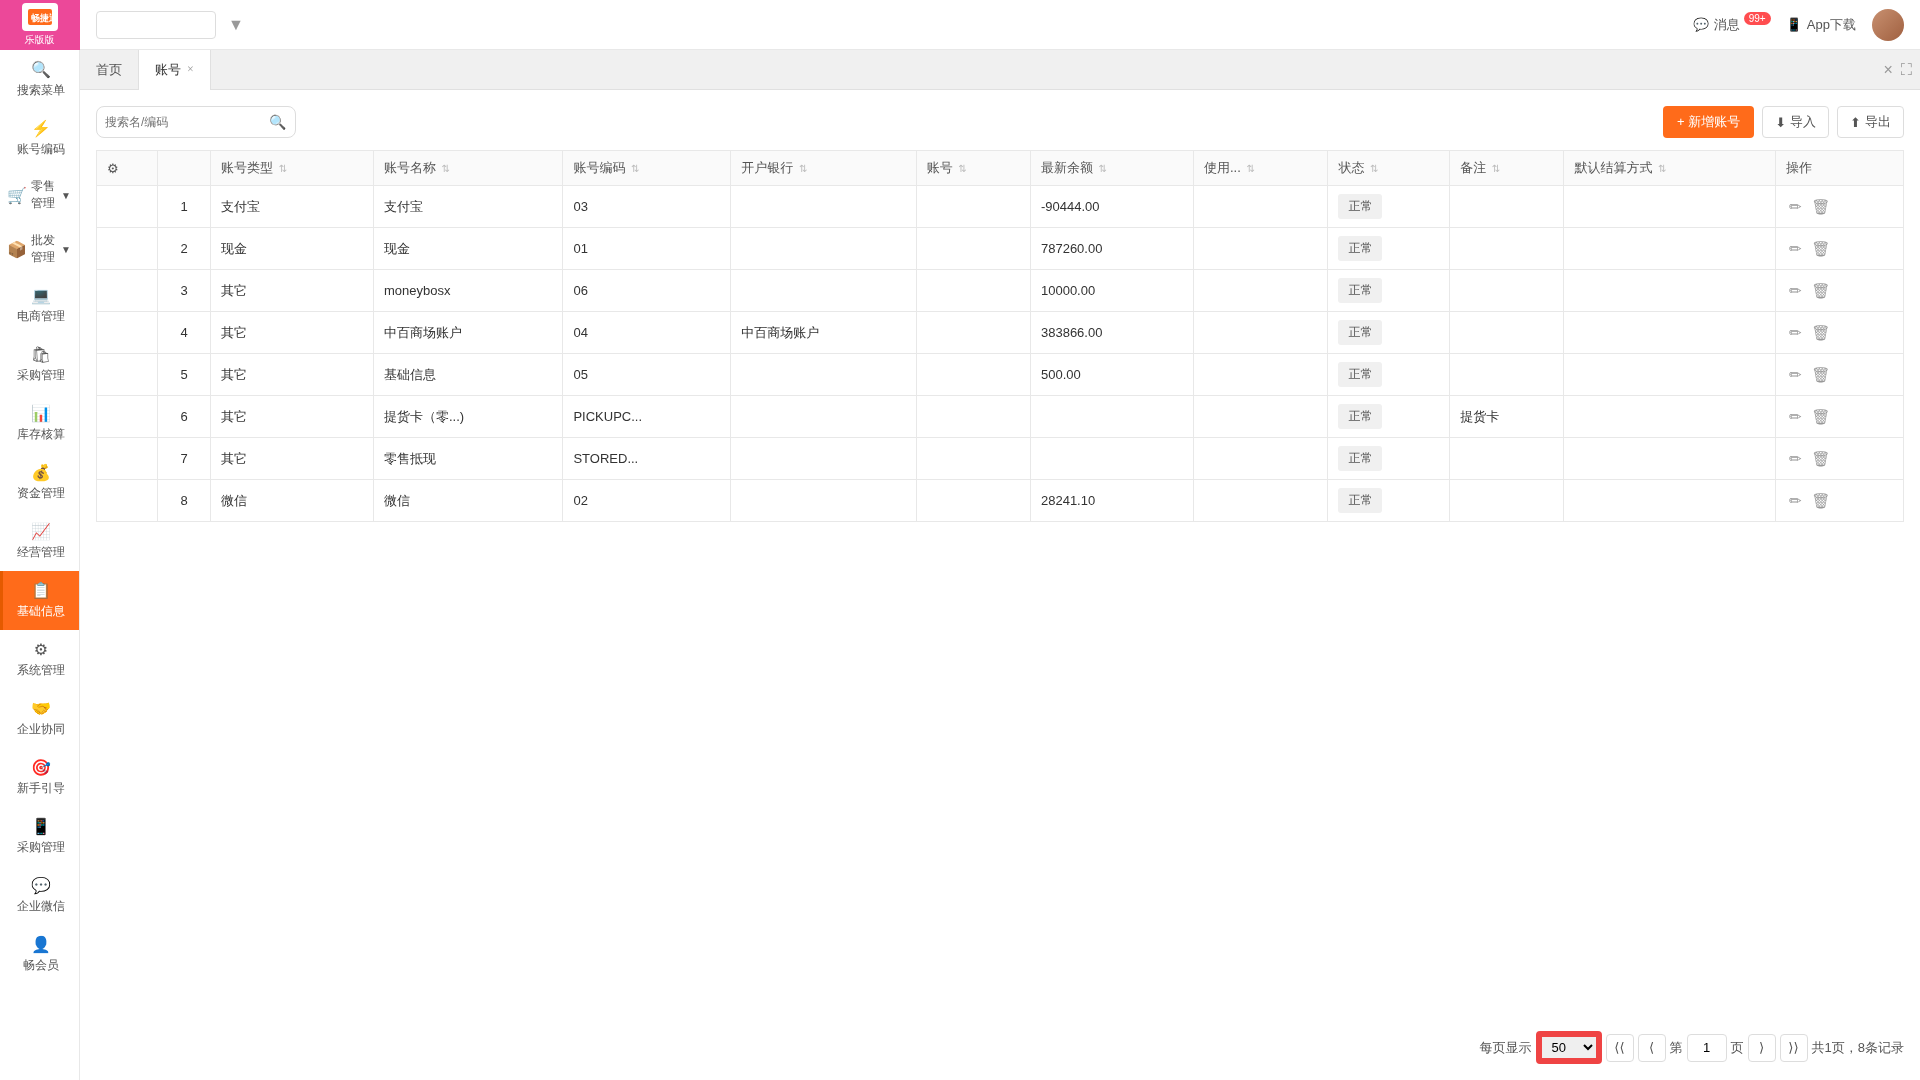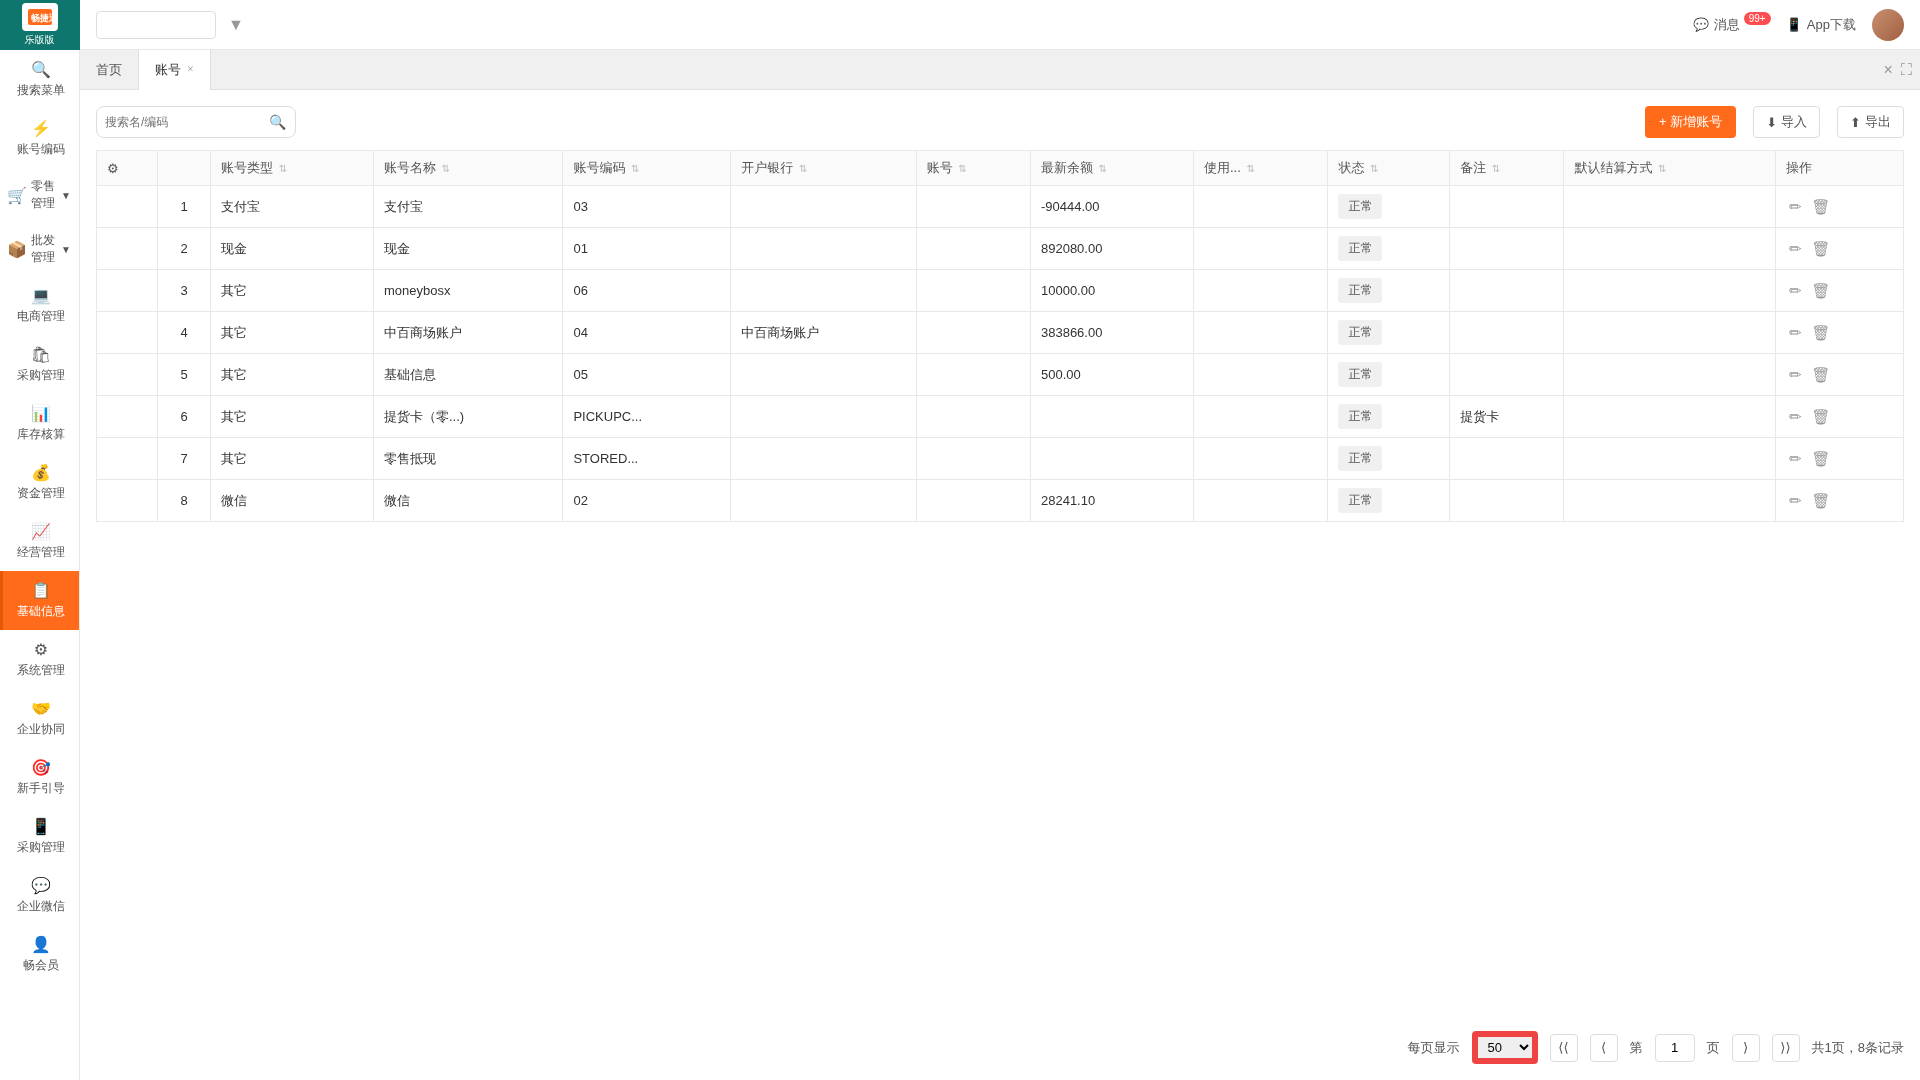--- a/index.html
+++ b/index.html
@@ -12,21 +12,21 @@
       display: flex;
       flex-direction: column;
       align-items: center;
       border-right: 1px solid #e8e8e8;
       height: 100%;
       flex-shrink: 0;
     }
     .sidebar-logo {
       width: 80px;
       height: 50px;
-      background: #0f766e;
+      background: #ec4899;
       display: flex;
       align-items: center;
       justify-content: center;
       flex-direction: column;
       color: white;
       font-size: 10px;
     }
     .sidebar-logo .logo-icon {
       width: 36px;
       height: 28px;
@@ -164,21 +164,21 @@
       height: 32px;
     }
     .search-box input {
       border: none;
       outline: none;
       font-size: 12px;
       color: #999;
       flex: 1;
     }
     .search-icon { color: #999; font-size: 14px; cursor: pointer; }
-    .toolbar-right { display: flex; gap: 17px; }
+    .toolbar-right { display: flex; gap: 8px; }
     .btn-add {
       background: #ff6b1a;
       color: #fff;
       border: none;
       border-radius: 4px;
       padding: 6px 14px;
       cursor: pointer;
       font-size: 13px;
       display: flex;
       align-items: center;
@@ -230,21 +230,21 @@
       color: #555;
     }
     .action-btn { color: #999; cursor: pointer; font-size: 15px; margin: 0 3px; }
 
     
     .pagination {
       display: flex;
       align-items: center;
       justify-content: flex-end;
       padding: 12px 0 0 0;
-      gap: 12px;
+      gap: 4px;
       font-size: 13px;
       color: #555;
       flex-shrink: 0;
     }
     .page-size-select {
       border: 6px solid #ef4444;
       border-radius: 4px;
       padding: 2px 6px;
       font-size: 13px;
     }
@@ -451,21 +451,21 @@
     </td>
   </tr>
             <tr>
     <td class="center"></td>
     <td class="center">2</td>
     <td>现金</td>
     <td>现金</td>
     <td>01</td>
     <td></td>
     <td></td>
-    <td>892080.00</td>
+    <td>787260.00</td>
     <td></td>
     <td>
       <span class="status-badge">正常</span>
     </td>
     <td></td>
     <td></td>
     <td>
       <span class="action-btn" title="编辑">✏</span>
       <span class="action-btn" title="删除">🗑</span>
     </td>

